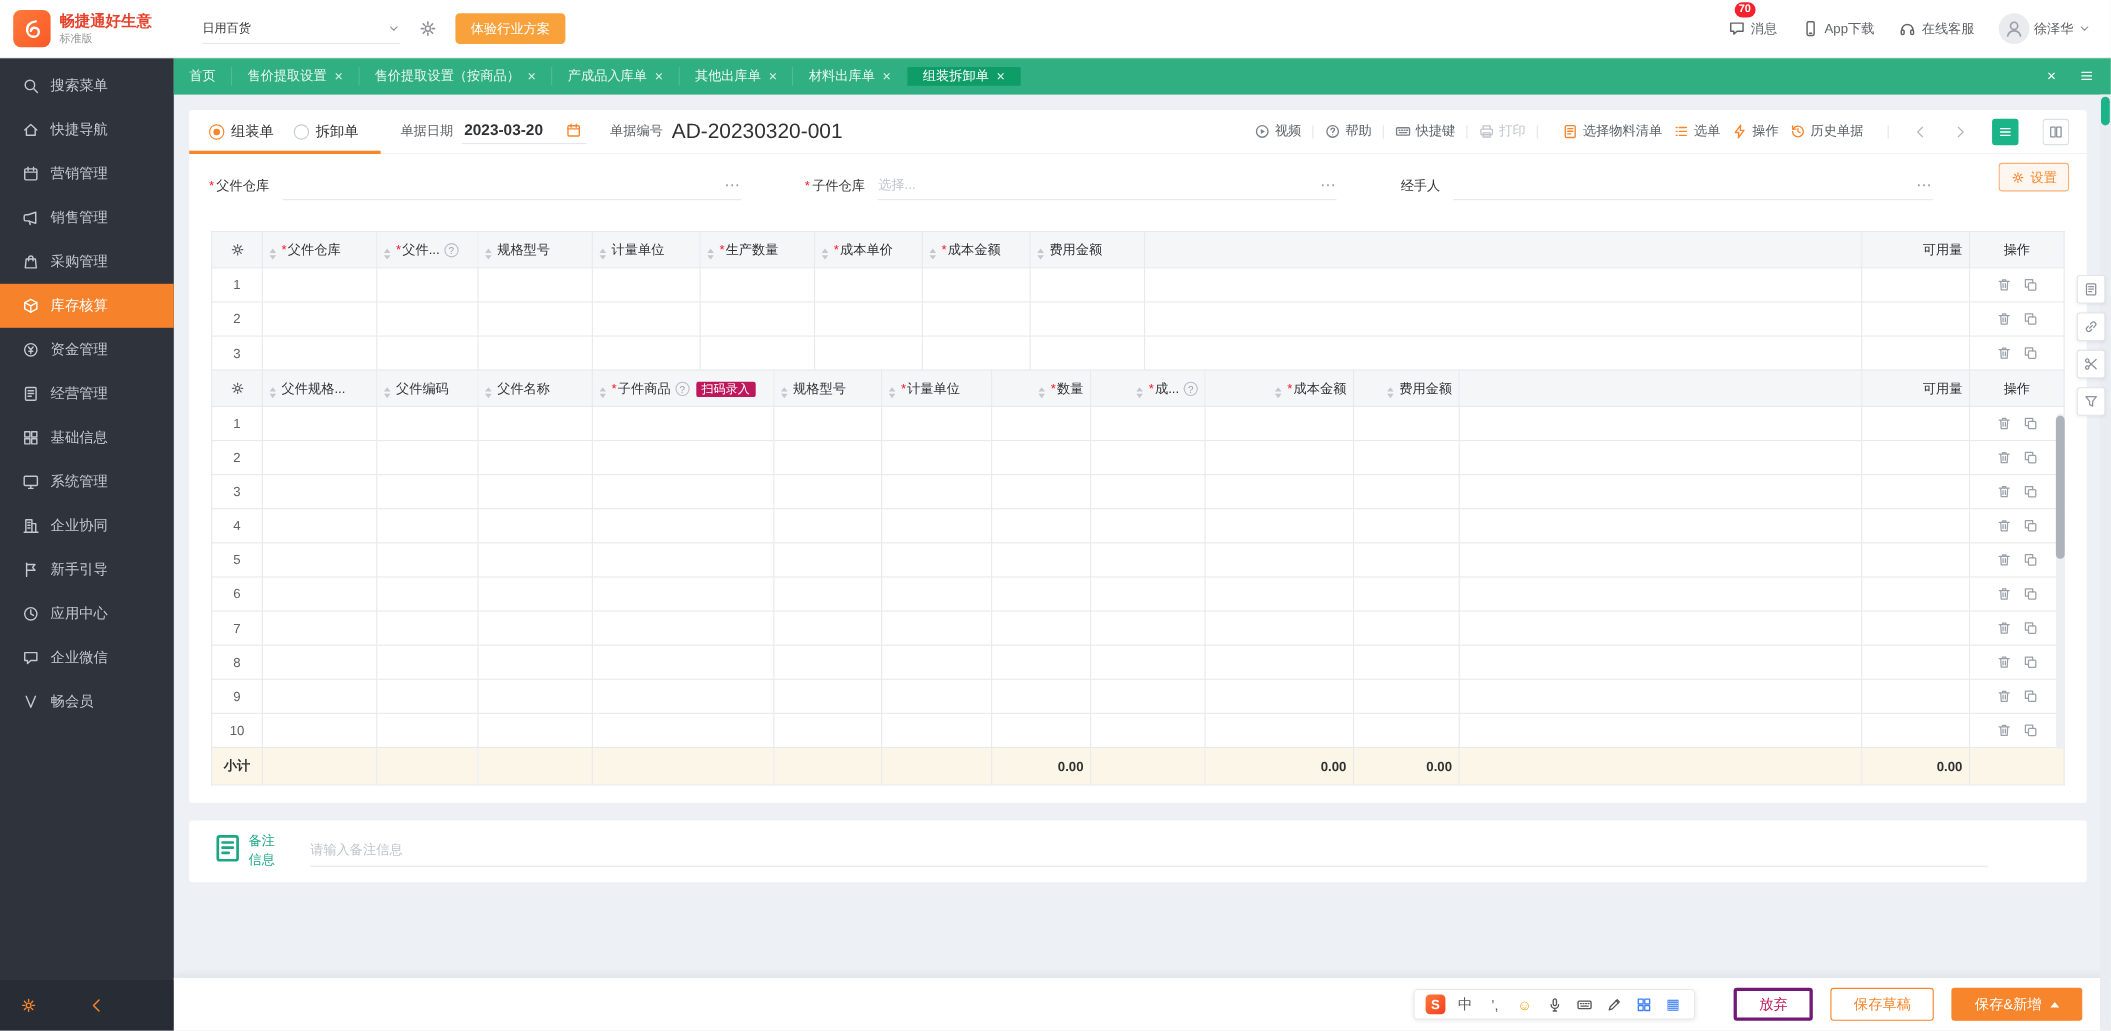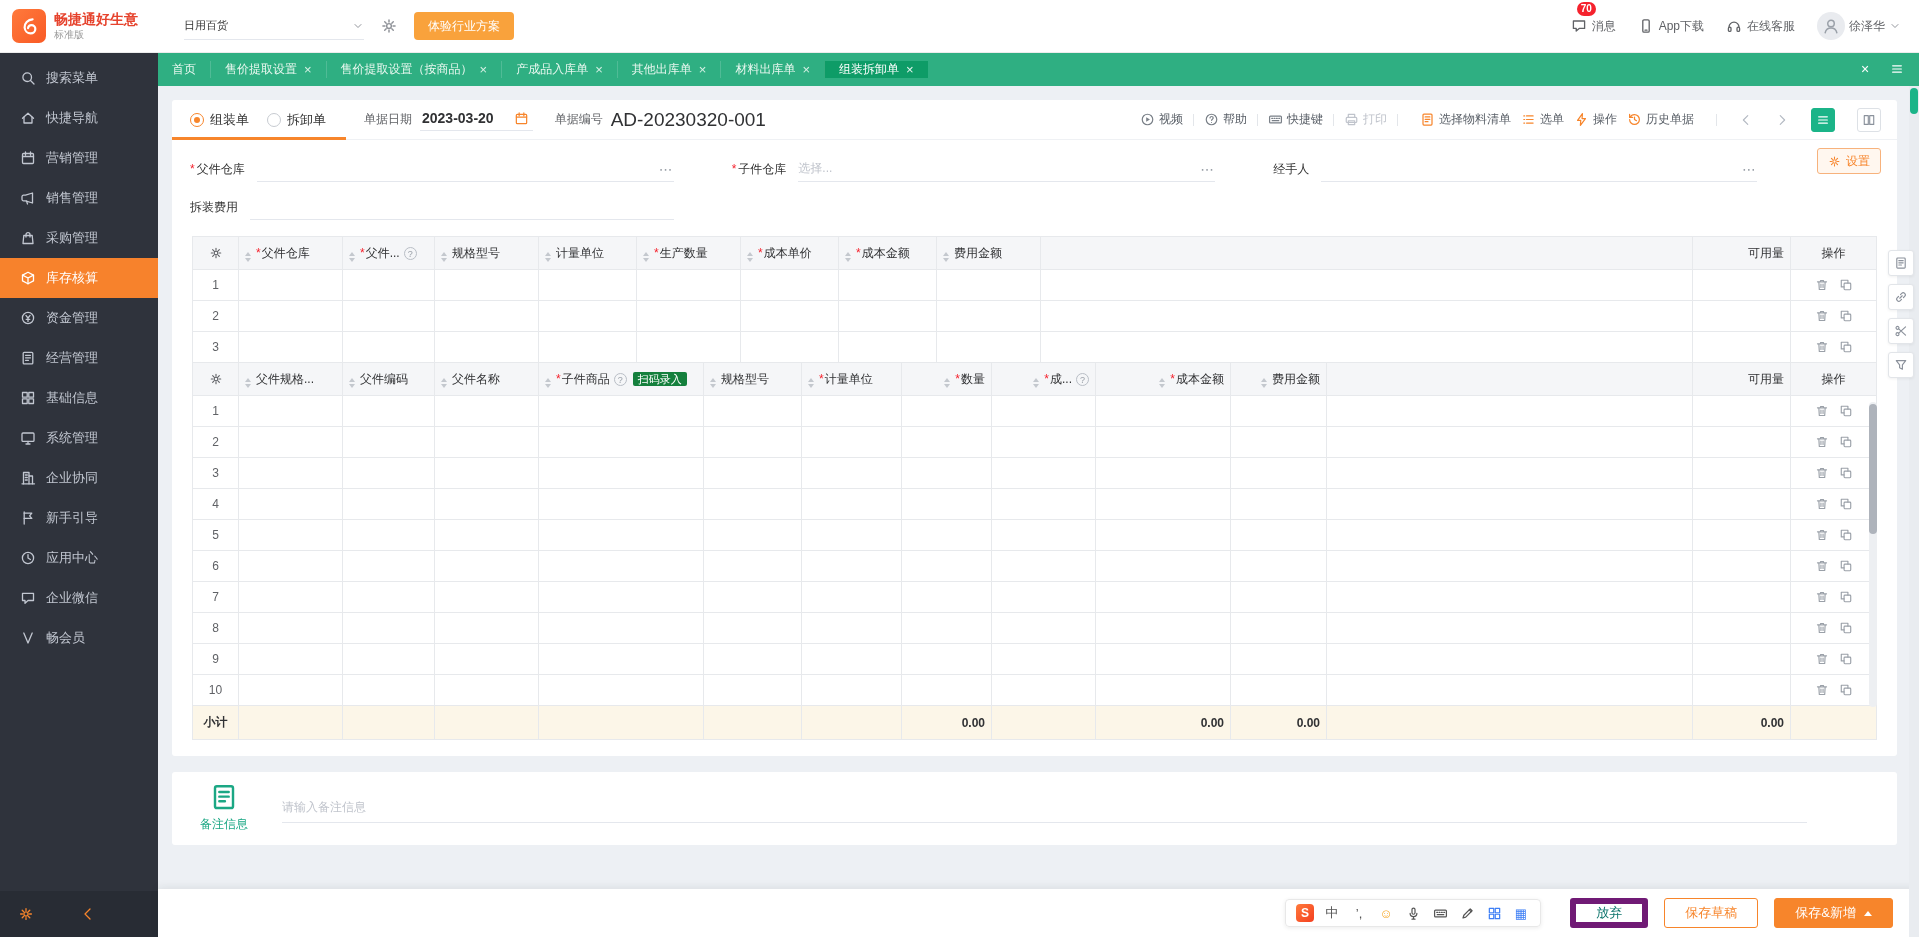--- a/index.html
+++ b/index.html
@@ -106,44 +106,44 @@
   td{height:31px;background:#fff}
   .gear-th{text-align:center}
   .thgear{display:inline-flex;width:14px;height:14px;color:#606266;vertical-align:middle;cursor:pointer}
   .thgear svg{width:14px;height:14px}
   .sort{display:inline-flex;flex-direction:column;gap:2px;margin-right:5px;vertical-align:1px;cursor:pointer}
   .sort i{display:block;width:0;height:0;border-left:3.5px solid transparent;border-right:3.5px solid transparent}
   .sort .up{border-bottom:4px solid #C4C8CE}
   .sort .dn{border-top:4px solid #C4C8CE}
   .req{color:#F5222D;margin-right:1px}
   .info{display:inline-block;width:13px;height:13px;line-height:12px;text-align:center;border:1px solid #B9BEC6;color:#9aa0a8;border-radius:50%;font-size:9px;margin-left:4px;cursor:pointer}
-  .scanbadge{background:#15803d;color:#fff;border-radius:2px;padding:1px 5px;font-size:11px;margin-left:6px;cursor:pointer}
+  .scanbadge{background:#be185d;color:#fff;border-radius:2px;padding:1px 5px;font-size:11px;margin-left:6px;cursor:pointer}
   .rownum{text-align:center;color:#606266}
   .optd{text-align:center}
   .op-icon{display:inline-flex;width:14px;height:14px;color:#9aa0a8;margin:0 5px;cursor:pointer;vertical-align:middle}
   .op-icon svg{width:14px;height:14px}
   th.avail,td.avail{text-align:right}
   th.opth{text-align:center}
   tr.subtotal td{background:#FCF6E8;font-weight:bold;height:34px;color:#303133}
   .t2-scrollbar{position:absolute;right:20px;top:170px;width:8px;height:305px;background:#EDEFF2;border-radius:4px}
   .t2-scrollbar .thumb{position:absolute;top:2px;left:0;width:8px;height:130px;background:#AEB3BB;border-radius:4px;cursor:pointer}
 
   
   .remark-card{background:#fff;margin-top:16px;border-radius:3px;padding:10px 20px 12px;display:flex;align-items:center;gap:26px}
-  .remark-left{display:flex;flex-direction:column;align-items:center;gap:4px;color:#1BA784;width:64px}
+  .remark-left{display:flex;flex-direction:row;gap:4px;color:#1BA784;width:64px}
   .remark-icon{width:30px;height:30px;color:#1BA784}
   .remark-icon svg{width:30px;height:30px}
   .remark-label{font-size:12px}
   .remark-input{flex:1;margin-right:70px;height:30px;border-bottom:1px solid #E4E7ED;display:flex;align-items:center;cursor:text}
   .remark-input .ph{color:#C0C4CC;font-size:12px}
 
   
   .footer-bar{height:48px;flex:0 0 48px;background:#fff;box-shadow:0 -2px 8px rgba(31,35,41,.08);display:flex;align-items:center;justify-content:flex-end;gap:16px;padding:0 26px;position:relative;z-index:4}
   .btn{height:30px;border-radius:3px;font-size:13px;padding:0 20px;cursor:pointer;display:flex;align-items:center;gap:8px;white-space:nowrap}
-  .btn.plain{background:#fff;border:6px solid #701a75;color:#0f766e}
+  .btn.plain{background:#fff;border:3px solid #701a75;color:#be185d}
   .btn.outline{background:#fff;border:1px solid #F7852B;color:#F7852B}
   .btn.solid{background:#F7852B;border:1px solid #F7852B;color:#fff}
   .caret-up{width:0;height:0;border-left:4px solid transparent;border-right:4px solid transparent;border-bottom:5px solid #fff}
 
   
   .float-tools{position:absolute;right:5px;top:250px;display:flex;flex-direction:column;gap:8px;z-index:7}
   .ftool{width:26px;height:26px;background:#fff;border:1px solid #E2E5E9;border-radius:3px;display:flex;align-items:center;justify-content:center;color:#8b919b;cursor:pointer;box-shadow:0 1px 3px rgba(0,0,0,.06)}
   .ftool svg{width:14px;height:14px}
   .page-scroll{position:absolute;right:0;top:86px;bottom:0;width:10px;background:#E9ECF0;z-index:5}
   .pthumb{position:absolute;left:1px;top:2px;width:8px;height:26px;background:#1BB488;border-radius:4px;cursor:pointer}
@@ -599,24 +599,20 @@
                 </div>
               </div>
               <div class="ffield">
                 <label class="flabel">经手人</label>
                 <div class="finput">
                   <span class="fellipsis">⋯</span>
                 </div>
               </div>
             </div>
             <div class="frow">
-              <div class="ffield">
-                <label class="flabel">拆装费用</label>
-                <div class="finput"></div>
-              </div>
               <div></div>
             </div>
           </div>
 
           <div class="tables">
             <table id="parent-table">
                 <colgroup>
                   <col style="width:46px">
                   <col style="width:104px">
                   <col style="width:92px">

